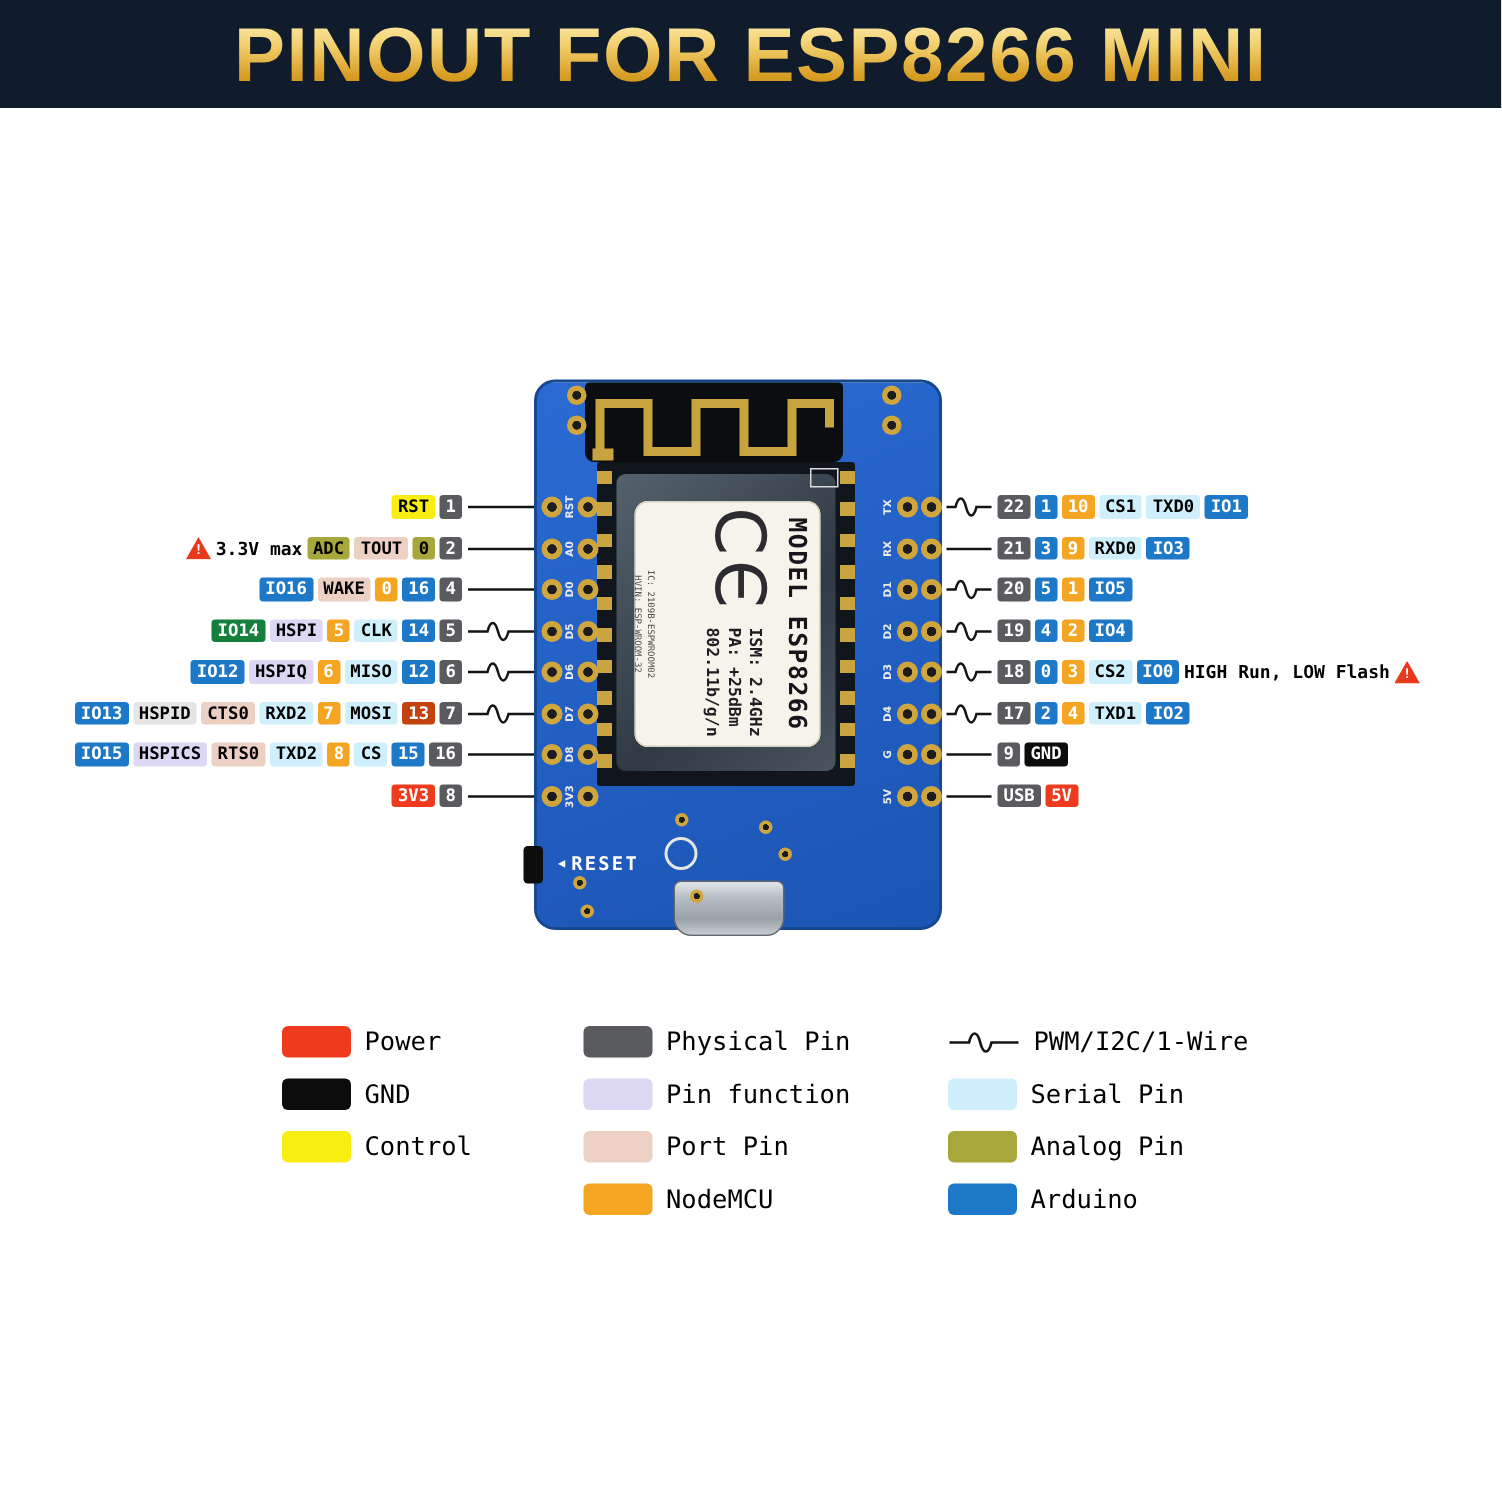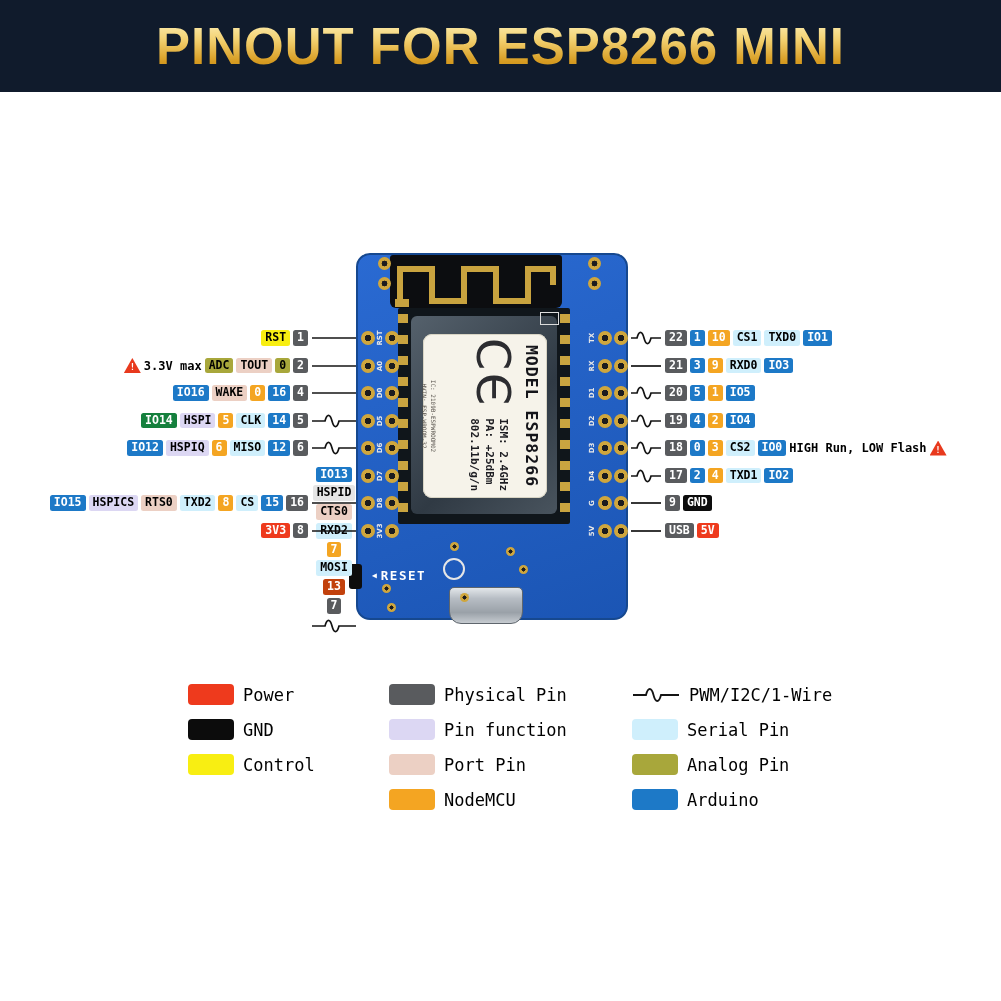--- a/index.html
+++ b/index.html
@@ -1,20 +1,20 @@
 <!DOCTYPE html>
 <html><head>
 <meta charset="utf-8">
 <style>
   html,body{margin:0;padding:0;background:#fff;}
   .page{position:relative;width:1001px;height:1001px;background:#fff;overflow:hidden;
         font-family:"DejaVu Sans Mono",monospace;}
 
   
-  .titlebar{position:absolute;left:0;top:0;width:1001px;height:92px;background:#101b2c;
+  .titlebar{position:absolute;left:0;top:0;width:1001px;height:72px;background:#101b2c;
             display:flex;align-items:center;justify-content:center;}
   .titlebar h1{margin:0;font-family:"Liberation Sans","DejaVu Sans",sans-serif;font-weight:900;
                font-size:51px;letter-spacing:1px;color:#e9c05f;
                background:linear-gradient(180deg,#fdf0b8 5%,#f2cf6d 40%,#d79c22 75%,#c18a15 100%);
                -webkit-background-clip:text;background-clip:text;}
   @supports ((-webkit-background-clip:text) or (background-clip:text)){
     .titlebar h1{color:transparent;}
   }
 
   
@@ -231,21 +231,21 @@
         <span class="badge" style="background: rgb(29, 121, 199); color: rgb(255, 255, 255);">IO12</span>
         <span class="badge" style="background: rgb(220, 215, 243); color: rgb(0, 0, 0); text-align: right;">HSPIQ</span>
         <span class="badge" style="background: rgb(244, 165, 34); color: rgb(255, 255, 255);">6</span>
         <span class="badge" style="background: rgb(207, 239, 252); color: rgb(0, 0, 0);">MISO</span>
         <span class="badge" style="background: rgb(29, 121, 199); color: rgb(255, 255, 255);">12</span>
         <span class="badge" style="background: rgb(89, 91, 94); color: rgb(255, 255, 255);">6</span>
         <svg width="46" height="18" viewBox="0 0 46 18" class="conn">
           <path d="M1 9 H14 C16 1.5,19 1.5,21 9 C23 16.5,26 16.5,28 9 H45" fill="none" stroke="#141414" stroke-width="1.7"></path>
         </svg>
       </div>
-      <div class="pin-row left" style="top: 466.5px; flex-direction: column;">
+      <div class="pin-row left" style="top: 466.5px;">
         <span class="badge" style="background: rgb(29, 121, 199); color: rgb(255, 255, 255);">IO13</span>
         <span class="badge" style="background: #e5e5e5; color: rgb(0, 0, 0);">HSPID</span>
         <span class="badge" style="background: rgb(236, 208, 196); color: rgb(0, 0, 0);">CTS0</span>
         <span class="badge" style="background: rgb(207, 239, 252); color: rgb(0, 0, 0);">RXD2</span>
         <span class="badge" style="background: rgb(244, 165, 34); color: rgb(255, 255, 255);">7</span>
         <span class="badge" style="background: rgb(207, 239, 252); color: rgb(0, 0, 0);">MOSI</span>
         <span class="badge" style="background: #c2410c; color: rgb(255, 255, 255);">13</span>
         <span class="badge" style="background: rgb(89, 91, 94); color: rgb(255, 255, 255);">7</span>
         <svg width="46" height="18" viewBox="0 0 46 18" class="conn">
           <path d="M1 9 H14 C16 1.5,19 1.5,21 9 C23 16.5,26 16.5,28 9 H45" fill="none" stroke="#141414" stroke-width="1.7"></path>

